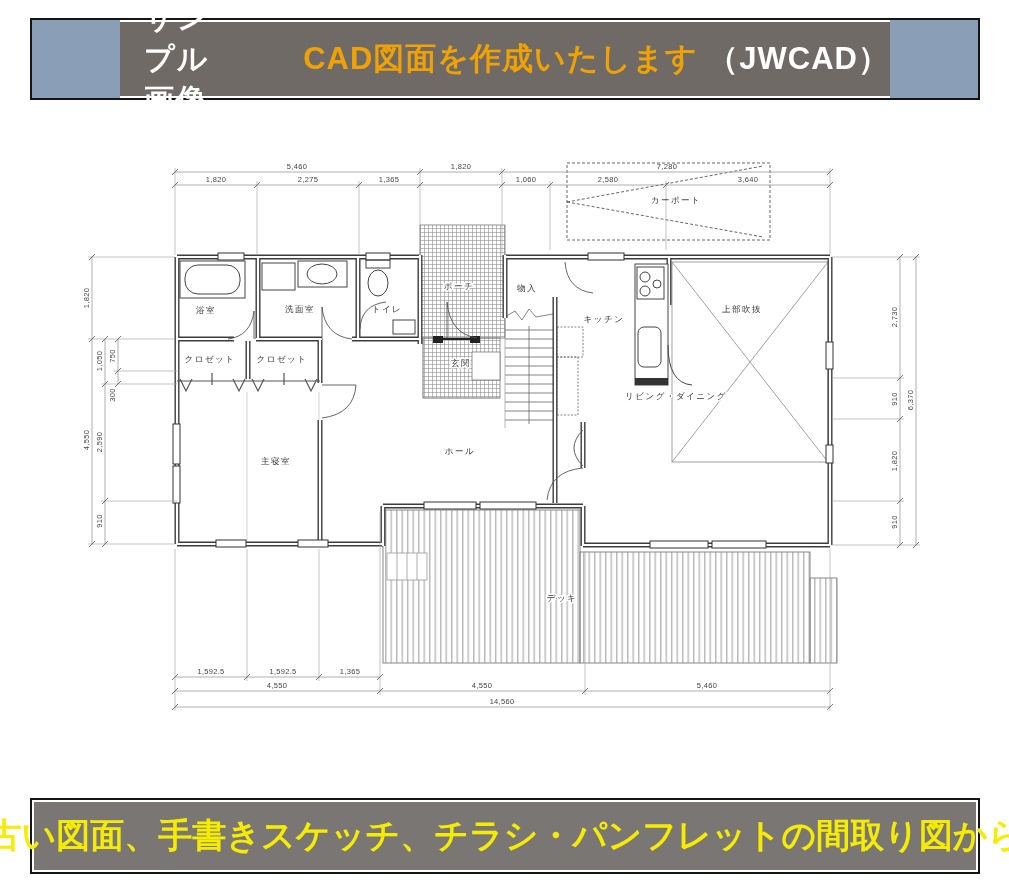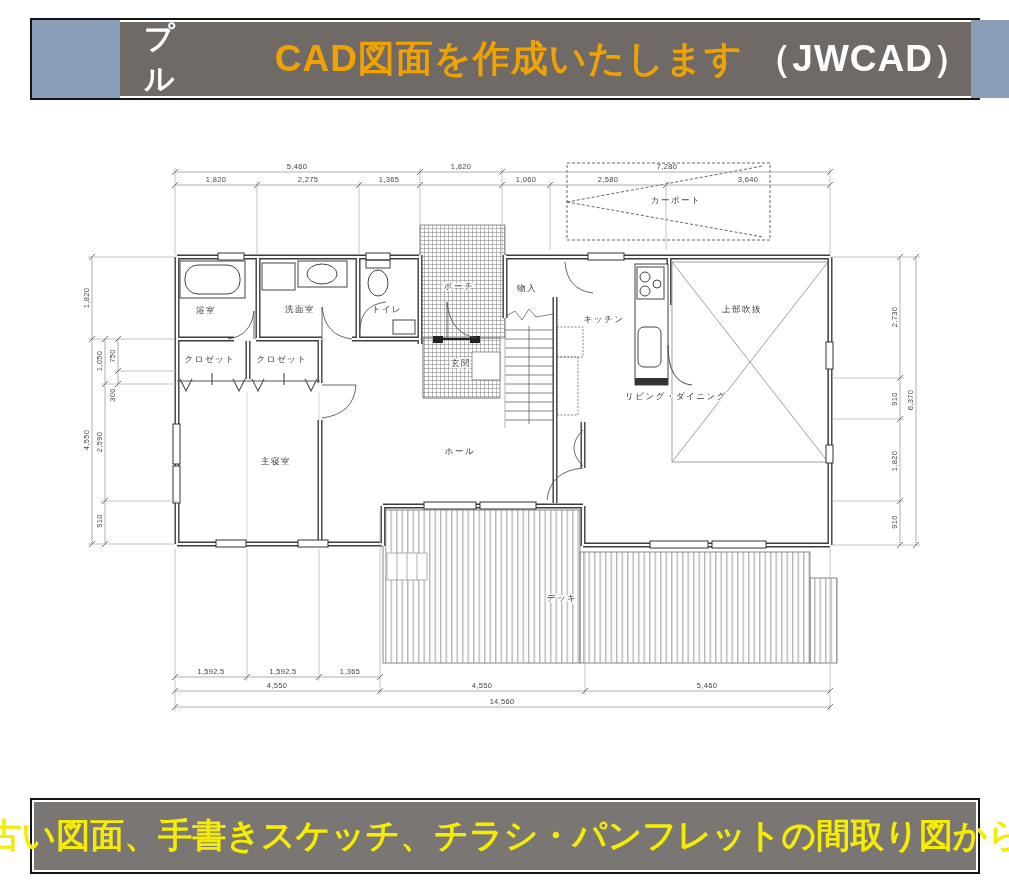--- a/index.html
+++ b/index.html
@@ -6,21 +6,21 @@
   .page{position:relative;width:1009px;height:883px;background:#fff;overflow:hidden;
         font-family:"Liberation Sans",sans-serif;}
   svg{position:absolute;left:0;top:0;}
   .banner{position:absolute;left:30px;width:946px;border:2px solid #151515;
           box-shadow:inset 0 0 0 2px #ffffff;display:flex;align-items:stretch;}
   .banner-top{top:18px;height:78px;background:#6f6a66;}
   .banner-bottom{top:798px;height:72px;background:#7a7674;justify-content:center;align-items:center;}
   .cap{width:88px;background:#8b9eb7;flex:0 0 auto;}
   .banner-center{flex:1;display:flex;align-items:center;padding-left:24px;}
   .banner-label{color:#ffffff;font-size:30px;font-weight:bold;letter-spacing:2px;}
-  .banner-title{margin-left:98px;font-size:37px;font-weight:bold;letter-spacing:1px;white-space:nowrap;}
+  .banner-title{margin-left:68px;font-size:31px;font-weight:bold;letter-spacing:1px;white-space:nowrap;}
   .title-main{color:#f0a202;}
   .title-suffix{color:#ffffff;}
   .banner-bottom span{color:#f5ec00;font-size:34px;font-weight:bold;letter-spacing:0px;white-space:nowrap;}
   text{font-family:"Liberation Sans","DejaVu Sans",sans-serif;}
   .rlabel{font-size:8.5px;fill:#333;letter-spacing:1.5px;text-anchor:middle;}
   .halo{paint-order:stroke;stroke:#ffffff;stroke-width:3px;}
   .dlabel{font-size:7.5px;fill:#444;text-anchor:middle;letter-spacing:0.3px;}
 </style>
 </head>
 <body>

